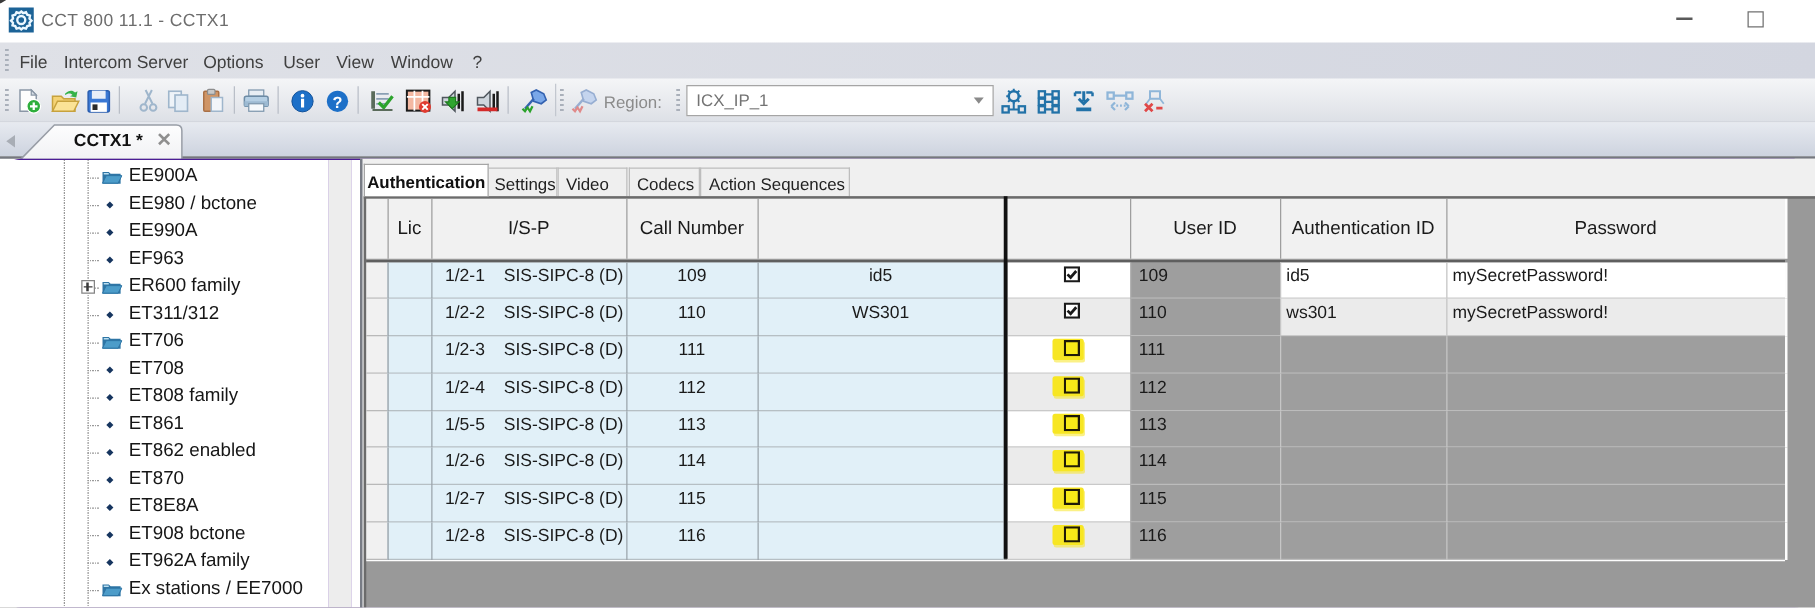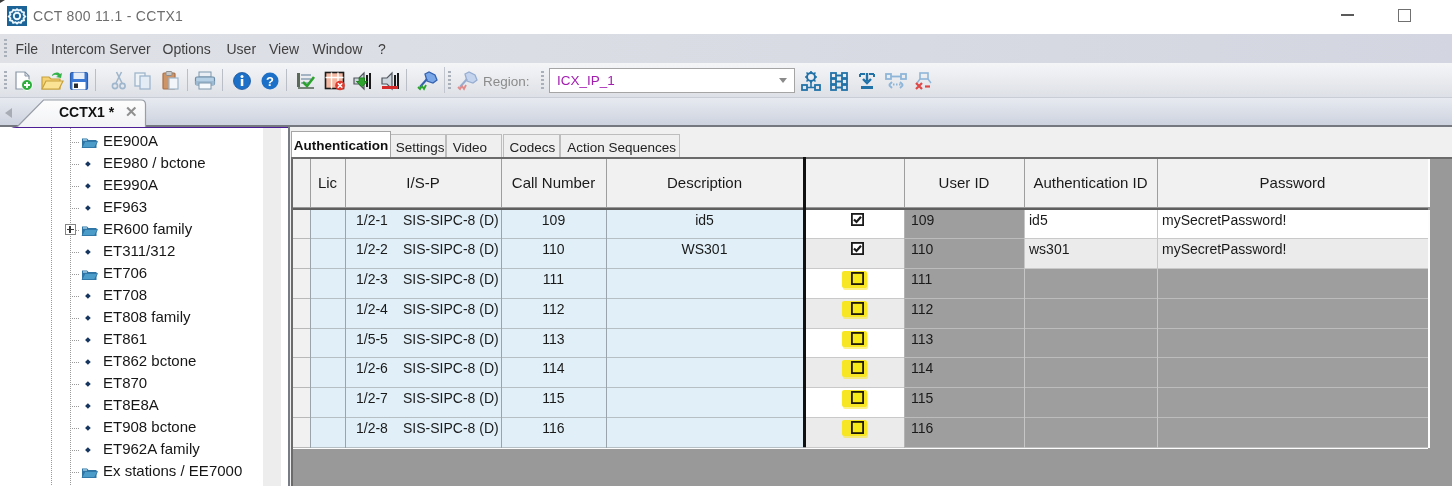--- a/index.html
+++ b/index.html
@@ -18,21 +18,21 @@
 .menuitem { position:absolute; top:7px; font-size:14px; color:#404040; white-space:pre; }
 .grip { position:absolute; width:3px; }
 
 #toolbar { position:absolute; left:0; top:63px; width:1452px; height:35px;
   background:linear-gradient(to bottom,#f4f5f7 0%,#e8eaee 55%,#dde0e6 100%);
   border-bottom:1px solid #c9cdd5; }
 .tbsep { position:absolute; top:6px; width:1px; height:22px; background:#b9bec7; }
 .tbicon { position:absolute; top:7px; }
 #regionlbl { position:absolute; left:483px; top:11px; font-size:13.5px; color:#8b8b8b; }
 #combobox { position:absolute; left:549px; top:5px; width:246px; height:25px; background:#fff; border:1px solid #a5a5a5; }
-#combobox .val { position:absolute; left:7px; top:4px; font-size:13.5px; color:#a21caf; }
+#combobox .val { position:absolute; left:7px; top:4px; font-size:13.5px; color:#737373; }
 #combobox .arr { position:absolute; right:7px; top:9px; width:0; height:0; border-left:4px solid transparent; border-right:4px solid transparent; border-top:5px solid #8a8a8a; }
 
 #tabstrip { position:absolute; left:0; top:98px; width:1452px; height:29px;
   background:linear-gradient(to bottom,#e7eaf0,#cdd3df); border-bottom:2px solid #75787f; }
 #navarrow { position:absolute; left:5px; top:10px; width:0; height:0;
   border-top:5px solid transparent; border-bottom:5px solid transparent; border-right:7px solid #a8adb5; }
 
 #content { position:absolute; left:0; top:127px; width:1452px; height:359px; background:#4c1d95;border-radius:17px; }
 #tree { position:absolute; left:0; top:1px; width:263px; height:358px; background:#fff; overflow:hidden; }
 .titem { position:absolute; font-size:15px; color:#161616; white-space:pre; }
@@ -261,21 +261,21 @@
 <div class="abs" style="left:86px;top:165.5px;width:3.8px;height:3.8px;background:#16355f;transform:rotate(45deg);"></div>
 <span class="titem" style="left:103px;top:158.0px">ET708</span>
 <div class="abs" style="left:70px;top:189.5px;width:10px;height:1px;background:repeating-linear-gradient(to right,#9a9a9a 0 1px,transparent 1px 2px);"></div>
 <div class="abs" style="left:86px;top:187.5px;width:3.8px;height:3.8px;background:#16355f;transform:rotate(45deg);"></div>
 <span class="titem" style="left:103px;top:180.0px">ET808 family</span>
 <div class="abs" style="left:70px;top:211.5px;width:10px;height:1px;background:repeating-linear-gradient(to right,#9a9a9a 0 1px,transparent 1px 2px);"></div>
 <div class="abs" style="left:86px;top:209.5px;width:3.8px;height:3.8px;background:#16355f;transform:rotate(45deg);"></div>
 <span class="titem" style="left:103px;top:202.0px">ET861</span>
 <div class="abs" style="left:70px;top:233.5px;width:10px;height:1px;background:repeating-linear-gradient(to right,#9a9a9a 0 1px,transparent 1px 2px);"></div>
 <div class="abs" style="left:86px;top:231.5px;width:3.8px;height:3.8px;background:#16355f;transform:rotate(45deg);"></div>
-<span class="titem" style="left:103px;top:224.0px">ET862 bctone</span>
+<span class="titem" style="left:103px;top:224.0px">ET862 enabled</span>
 <div class="abs" style="left:70px;top:255.5px;width:10px;height:1px;background:repeating-linear-gradient(to right,#9a9a9a 0 1px,transparent 1px 2px);"></div>
 <div class="abs" style="left:86px;top:253.5px;width:3.8px;height:3.8px;background:#16355f;transform:rotate(45deg);"></div>
 <span class="titem" style="left:103px;top:246.0px">ET870</span>
 <div class="abs" style="left:70px;top:277.5px;width:10px;height:1px;background:repeating-linear-gradient(to right,#9a9a9a 0 1px,transparent 1px 2px);"></div>
 <div class="abs" style="left:86px;top:275.5px;width:3.8px;height:3.8px;background:#16355f;transform:rotate(45deg);"></div>
 <span class="titem" style="left:103px;top:268.0px">ET8E8A</span>
 <div class="abs" style="left:70px;top:299.5px;width:10px;height:1px;background:repeating-linear-gradient(to right,#9a9a9a 0 1px,transparent 1px 2px);"></div>
 <div class="abs" style="left:86px;top:297.5px;width:3.8px;height:3.8px;background:#16355f;transform:rotate(45deg);"></div>
 <span class="titem" style="left:103px;top:290.0px">ET908 bctone</span>
 <div class="abs" style="left:70px;top:321.5px;width:10px;height:1px;background:repeating-linear-gradient(to right,#9a9a9a 0 1px,transparent 1px 2px);"></div>
@@ -304,21 +304,20 @@
 <div class="abs" style="left:52.50px;top:0.00px;width:1.00px;height:48.00px;background:#9e9e9e;"></div>
 <div class="abs" style="left:208.50px;top:0.00px;width:1.00px;height:48.00px;background:#9e9e9e;"></div>
 <div class="abs" style="left:313.50px;top:0.00px;width:1.00px;height:48.00px;background:#9e9e9e;"></div>
 <div class="abs" style="left:611.50px;top:0.00px;width:1.00px;height:48.00px;background:#9e9e9e;"></div>
 <div class="abs" style="left:731.50px;top:0.00px;width:1.00px;height:48.00px;background:#9e9e9e;"></div>
 <div class="abs" style="left:864.50px;top:0.00px;width:1.00px;height:48.00px;background:#9e9e9e;"></div>
 <div class="abs" style="left:1135.50px;top:0.00px;width:1.50px;height:48.00px;background:#fdfdfd;"></div>
 <div class="abs" style="left:17.50px;top:15.50px;width:35.00px;text-align:center;font-size:15px;color:#1a1a1a;white-space:nowrap;">Lic</div>
 <div class="abs" style="left:52.50px;top:15.50px;width:156.00px;text-align:center;font-size:15px;color:#1a1a1a;white-space:nowrap;">I/S-P</div>
 <div class="abs" style="left:208.50px;top:15.50px;width:105.00px;text-align:center;font-size:15px;color:#1a1a1a;white-space:nowrap;">Call Number</div>
-<div class="abs" style="left:313.50px;top:15.50px;width:197.00px;text-align:center;font-size:15px;color:#1a1a1a;white-space:nowrap;">Description</div>
 <div class="abs" style="left:611.50px;top:15.50px;width:120.00px;text-align:center;font-size:15px;color:#1a1a1a;white-space:nowrap;">User ID</div>
 <div class="abs" style="left:731.50px;top:15.50px;width:133.00px;text-align:center;font-size:15px;color:#1a1a1a;white-space:nowrap;">Authentication ID</div>
 <div class="abs" style="left:864.50px;top:15.50px;width:271.00px;text-align:center;font-size:15px;color:#1a1a1a;white-space:nowrap;">Password</div>
 <div class="abs" style="left:0.00px;top:49.00px;width:1135.50px;height:2.00px;background:#5f5f5f;"></div>
 <div class="abs" style="left:0.00px;top:51.00px;width:17.50px;height:29.75px;background:#f1f1f1;border-bottom:1px solid #b9b9b9;"></div>
 <div class="abs" style="left:17.50px;top:51.00px;width:493.00px;height:29.75px;background:#e1f0f8;border-bottom:1px solid #b6bfc4;"></div>
 <div class="abs" style="left:17.50px;top:51.00px;width:1.00px;height:29.75px;background:#9aa4ab;"></div>
 <div class="abs" style="left:52.50px;top:51.00px;width:1.00px;height:29.75px;background:#9aa4ab;"></div>
 <div class="abs" style="left:208.50px;top:51.00px;width:1.00px;height:29.75px;background:#9aa4ab;"></div>
 <div class="abs" style="left:313.50px;top:51.00px;width:1.00px;height:29.75px;background:#9aa4ab;"></div>

